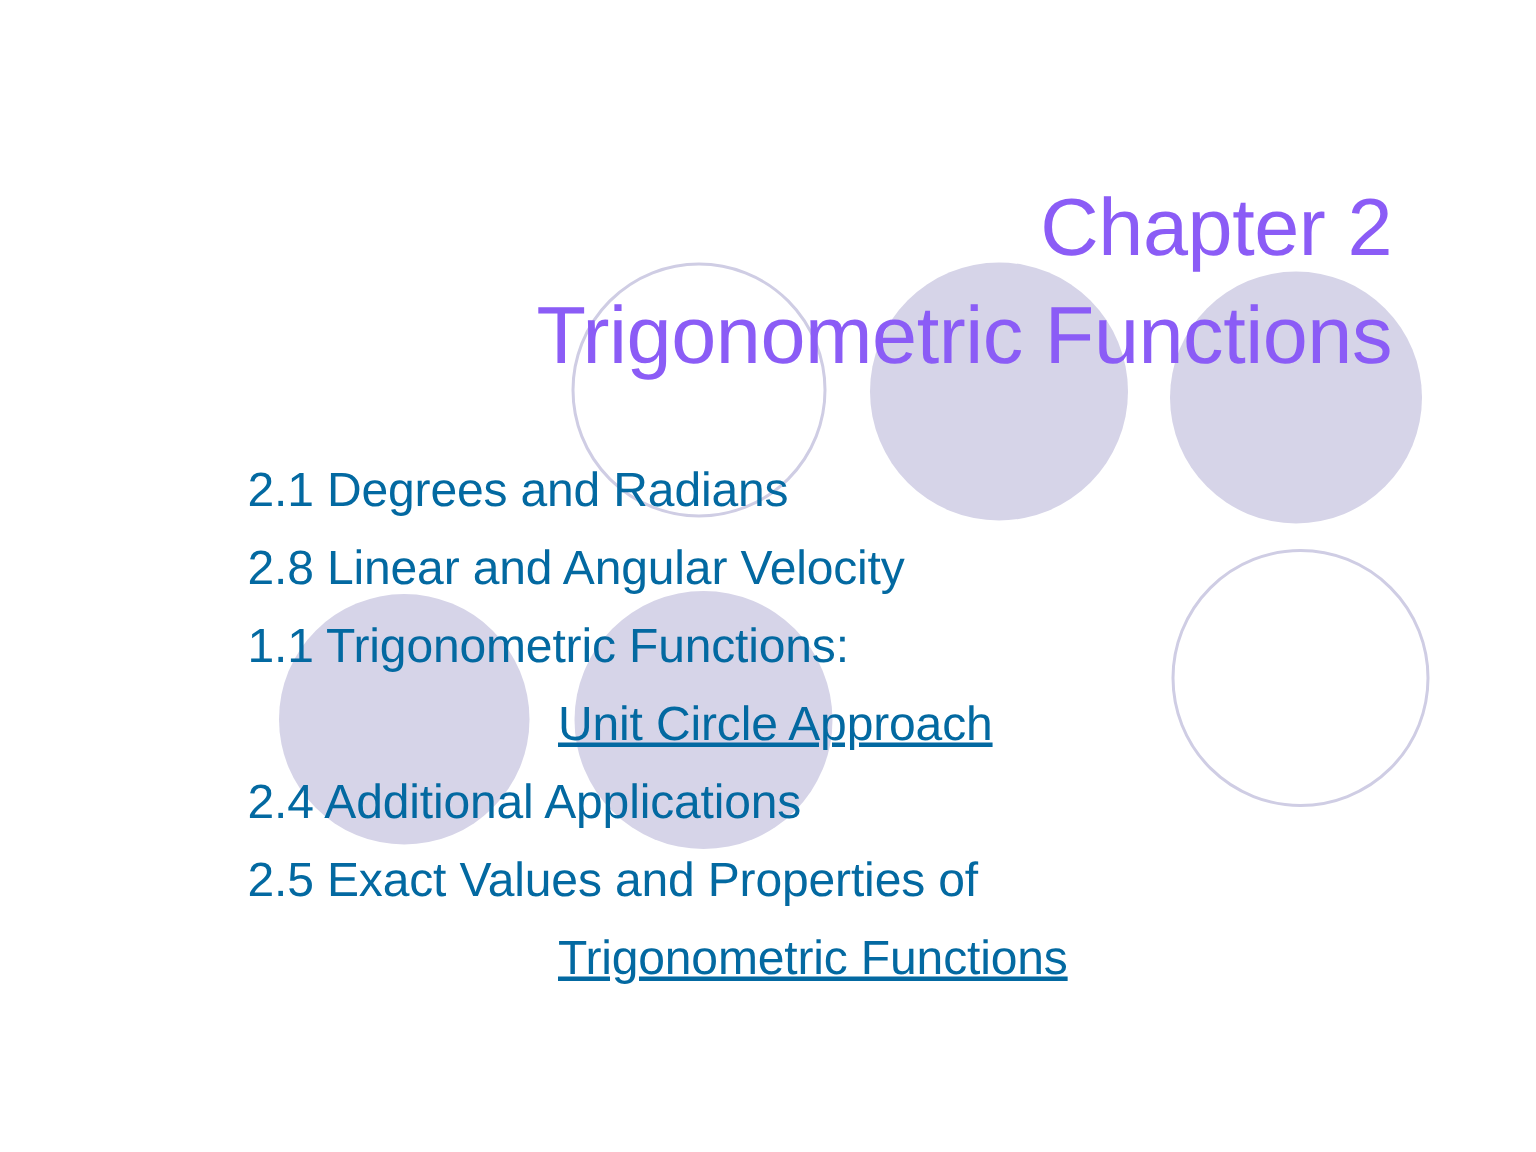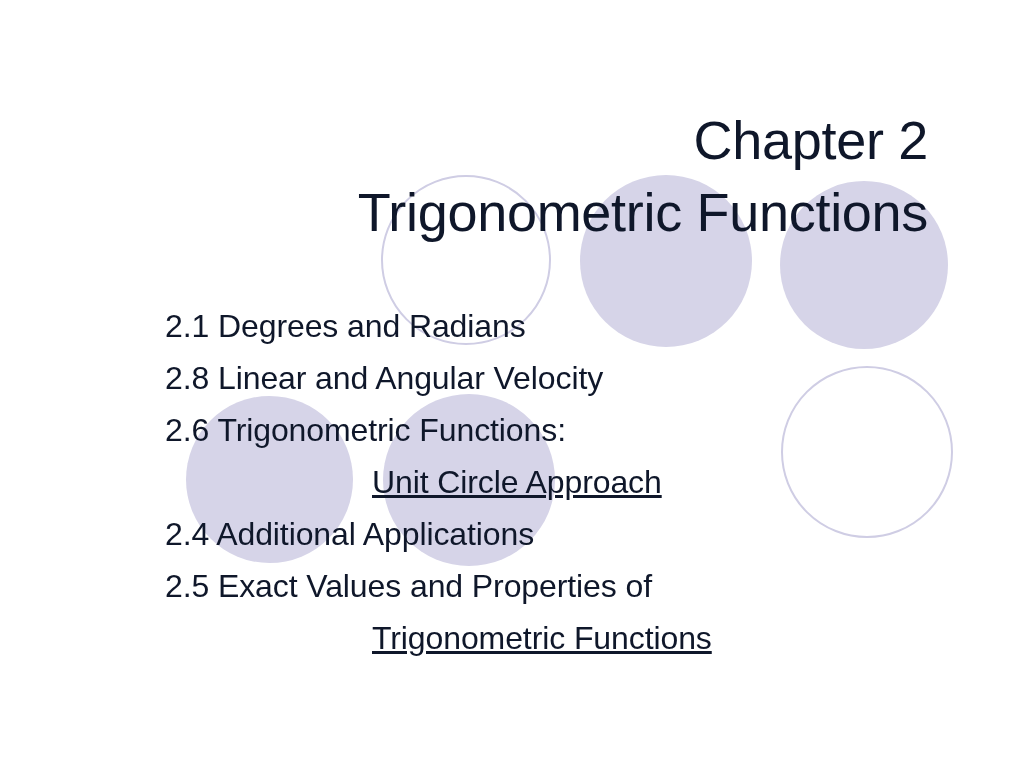--- a/index.html
+++ b/index.html
@@ -51,40 +51,40 @@
     left: 0;
     top: 0;
     width: 1024px;
     height: 768px;
     z-index: 2;
   }
 
   #title-block {
     position: absolute;
     left: 60px;
-    top: 104px;
+    top: 116px;
     width: 868px;
     text-align: right;
-    color: #0f172a;
+    color: #8b5cf6;
     font-size: 54px;
     line-height: 72px;
     font-weight: normal;
     letter-spacing: -0.3px;
     white-space: nowrap;
   }
   .title-line {
     display: block;
   }
 
   #body-block {
     position: absolute;
     left: 165px;
     top: 300px;
     width: 840px;
-    color: #0f172a;
+    color: #0369a1;
     font-size: 32px;
     line-height: 52px;
     font-weight: normal;
     letter-spacing: -0.1px;
   }
   .body-line {
     display: block;
     white-space: pre;
   }
   .body-line.indented {
@@ -109,21 +109,21 @@
   <div id="content">
 
     <div id="title-block">
       <span class="title-line">Chapter 2</span>
       <span class="title-line">Trigonometric Functions</span>
     </div>
 
     <div id="body-block">
         <span class="body-line">2.1 Degrees and Radians</span>
         <span class="body-line">2.8 Linear and Angular Velocity</span>
-        <span class="body-line">2.6 Trigonometric Functions:</span>
+        <span class="body-line">1.1 Trigonometric Functions:</span>
         <span class="body-line indented">Unit Circle Approach</span>
         <span class="body-line">2.4 Additional Applications</span>
         <span class="body-line">2.5 Exact Values and Properties of</span>
         <span class="body-line indented">Trigonometric Functions</span>
       </div>
 
   </div>
 </div>
 
 </body></html>

